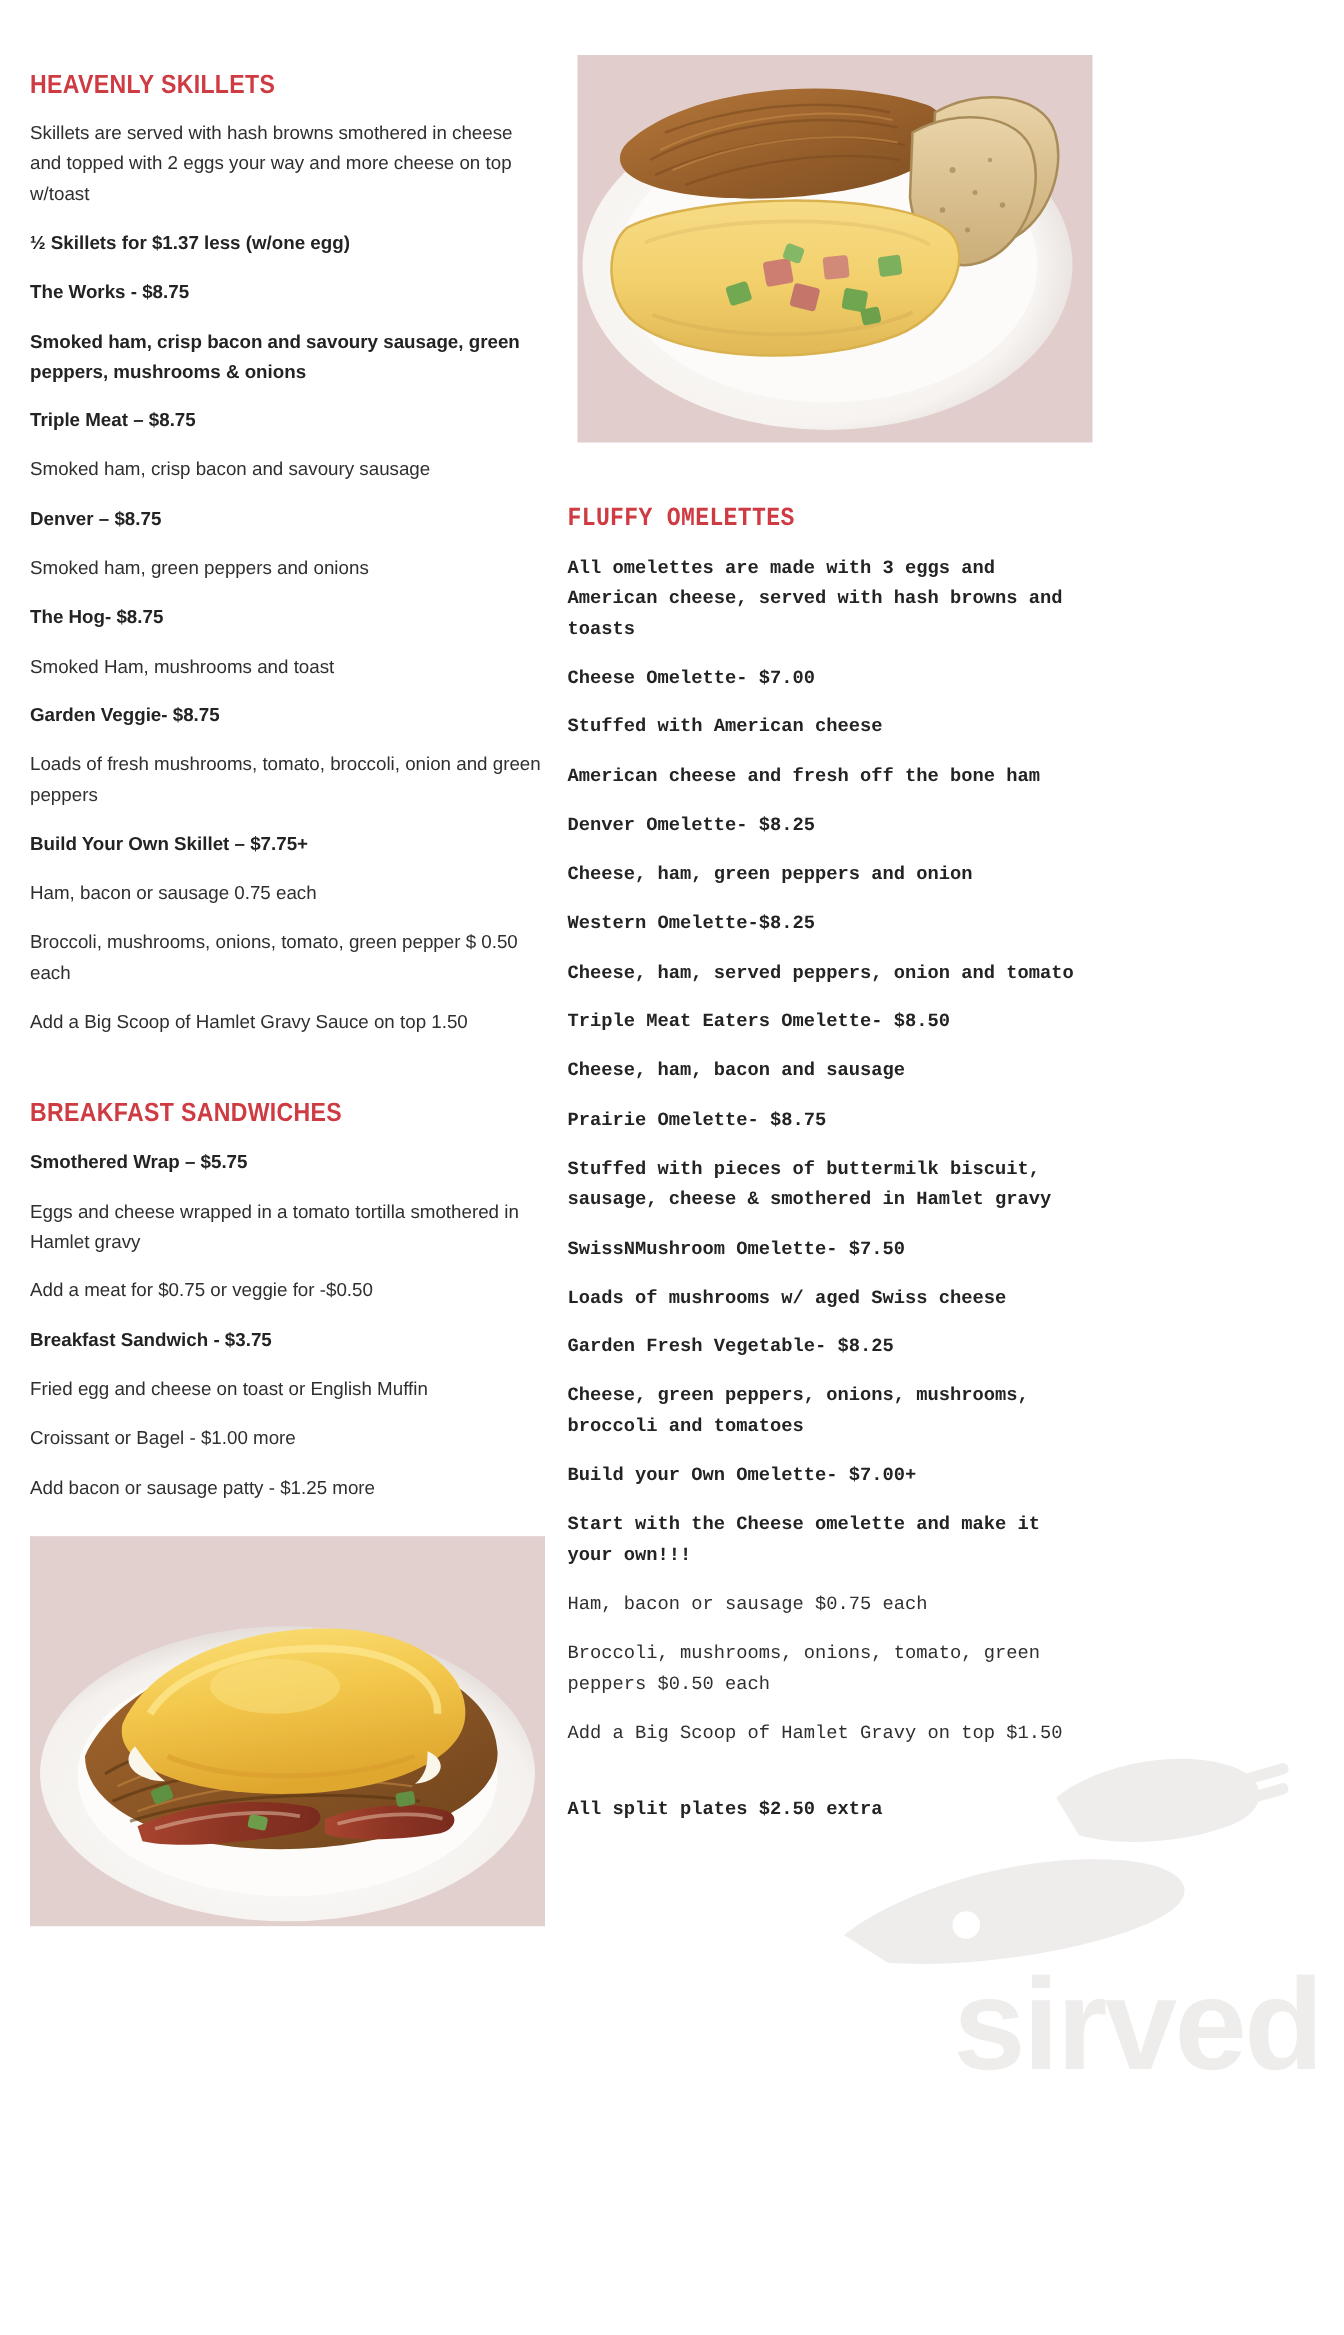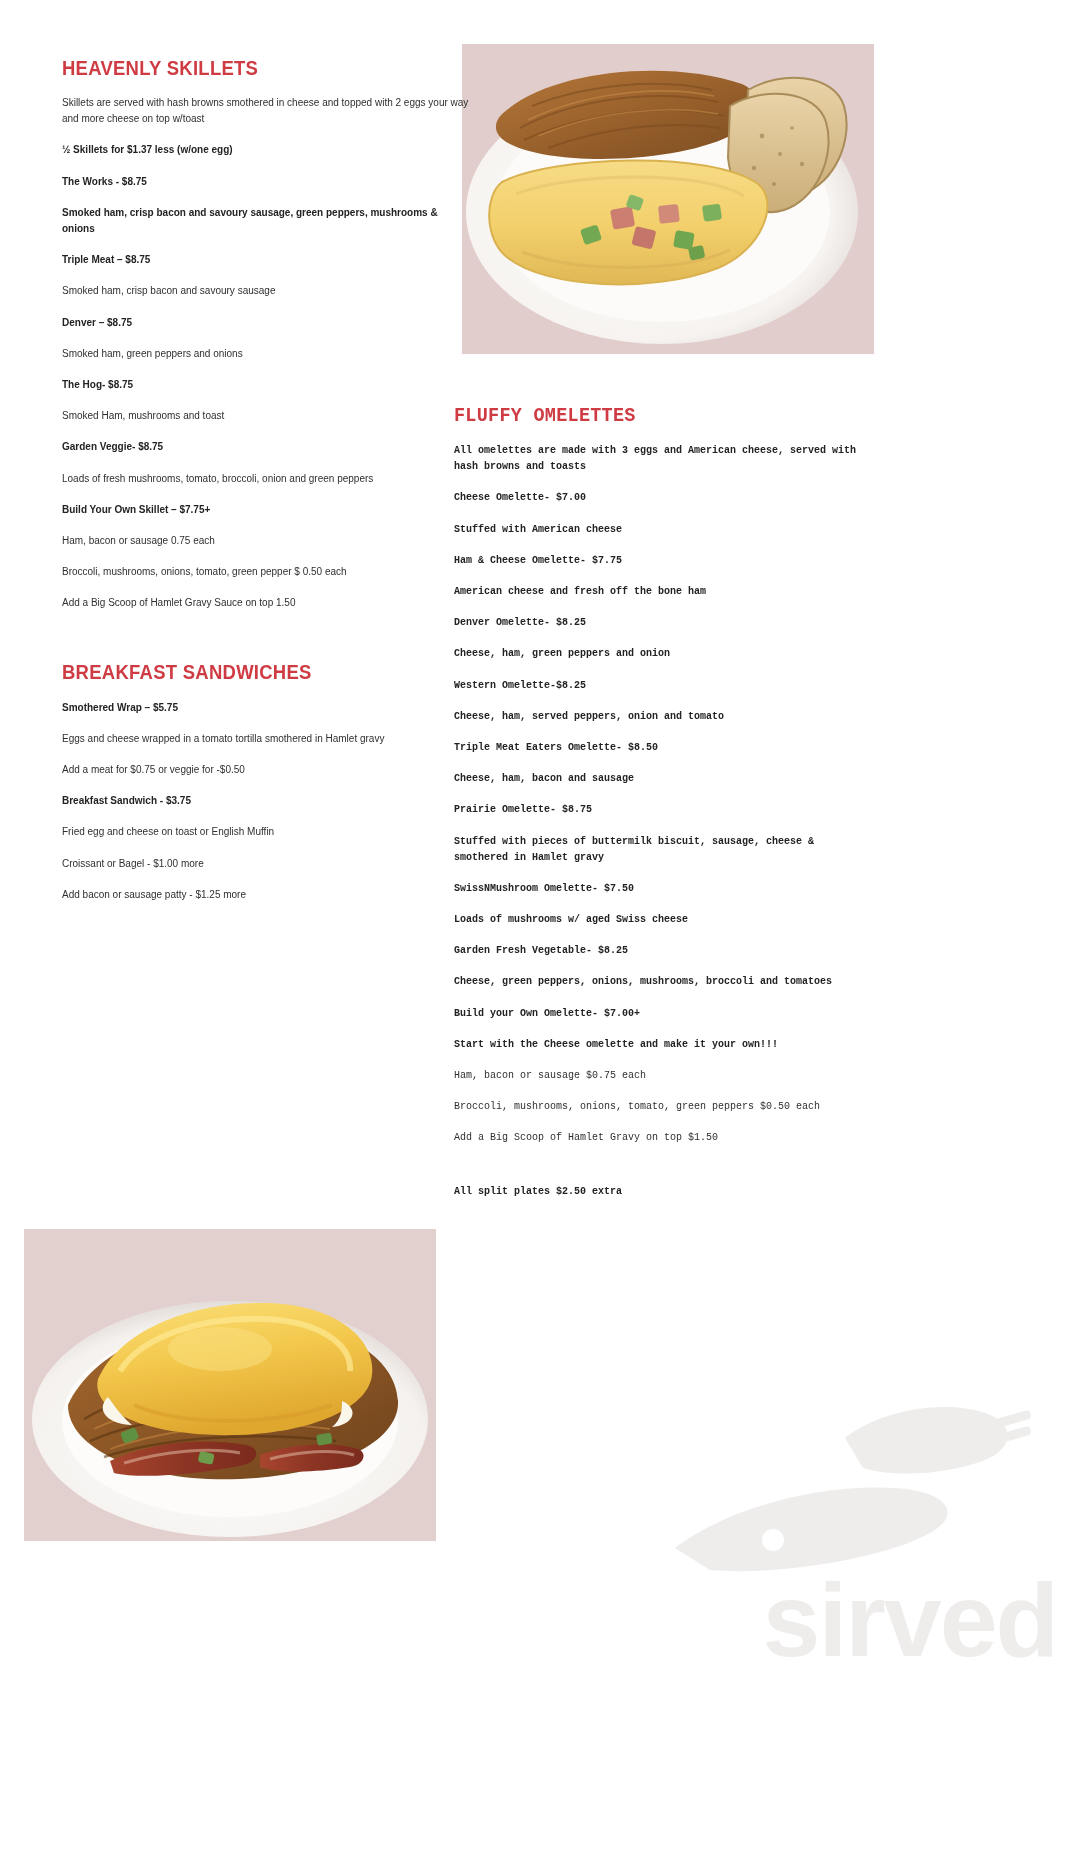--- a/index.html
+++ b/index.html
@@ -40,38 +40,38 @@
     z-index: 0;
     line-height: 1;
   }
 
   
   .col {
     position: absolute;
     top: 0;
     z-index: 2;
   }
-  .col-left  { left: 24px;  width: 410px; margin-left: 38px; }
+  .col-left  { left: 24px;  width: 410px; }
   .col-right { left: 454px; width: 420px; font-family: Liberation Mono, monospace; }
 
   
   h2.section-title {
     color: #cf3b43;
     font-size: 21px;
     font-weight: 700;
     letter-spacing: 0.3px;
     font-stretch: condensed;
     transform: scaleX(0.88);
     transform-origin: left center;
     line-height: 1.1;
     margin: 0 0 16px 0;
     white-space: nowrap;
   }
   p.line {
-    font-size: 10px;
+    font-size: 15px;
     line-height: 1.62;
     color: #2f2f2f;
     margin: 0 0 15px 0;
   }
   p.line.bold { font-weight: 700; color: #232323; }
 
   .spacer-lg { height: 34px; }
   .spacer-md { height: 22px; }
 
   
@@ -276,21 +276,20 @@
 
   <div class="col col-right">
 
     <div style="height:404px"></div>
 
     <h2 class="section-title">FLUFFY OMELETTES</h2>
 
     <p class="line bold">All omelettes are made with 3 eggs and American cheese, served with hash browns and toasts</p>
     <p class="line bold">Cheese Omelette- $7.00</p>
     <p class="line bold">Stuffed with American cheese</p>
-    <p class="line bold">Ham &amp; Cheese Omelette- $7.75</p>
     <p class="line bold">American cheese and fresh off the bone ham</p>
     <p class="line bold">Denver Omelette- $8.25</p>
     <p class="line bold">Cheese, ham, green peppers and onion</p>
     <p class="line bold">Western Omelette-$8.25</p>
     <p class="line bold">Cheese, ham, served peppers, onion and tomato</p>
     <p class="line bold">Triple Meat Eaters Omelette- $8.50</p>
     <p class="line bold">Cheese, ham, bacon and sausage</p>
     <p class="line bold">Prairie Omelette- $8.75</p>
     <p class="line bold">Stuffed with pieces of buttermilk biscuit, sausage, cheese &amp; smothered in Hamlet gravy</p>
     <p class="line bold">SwissNMushroom Omelette- $7.50</p>

